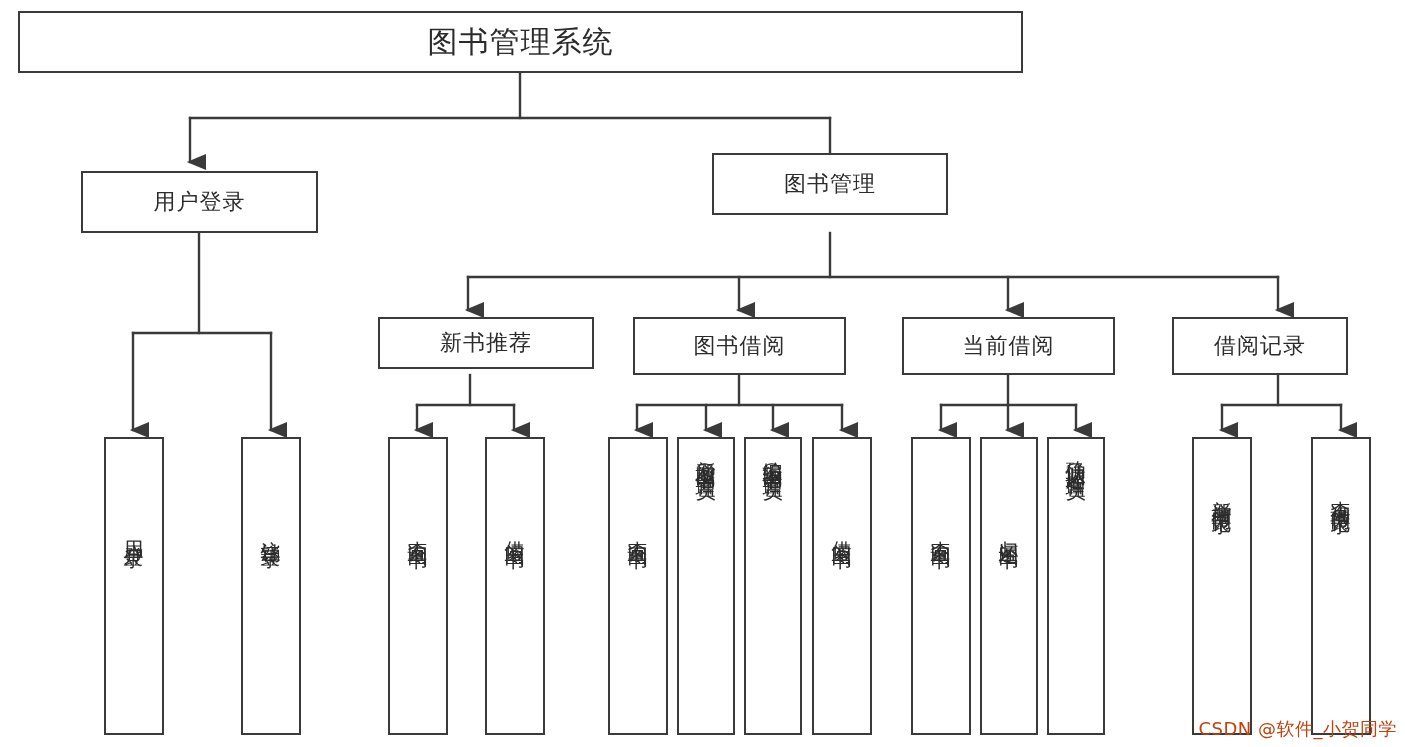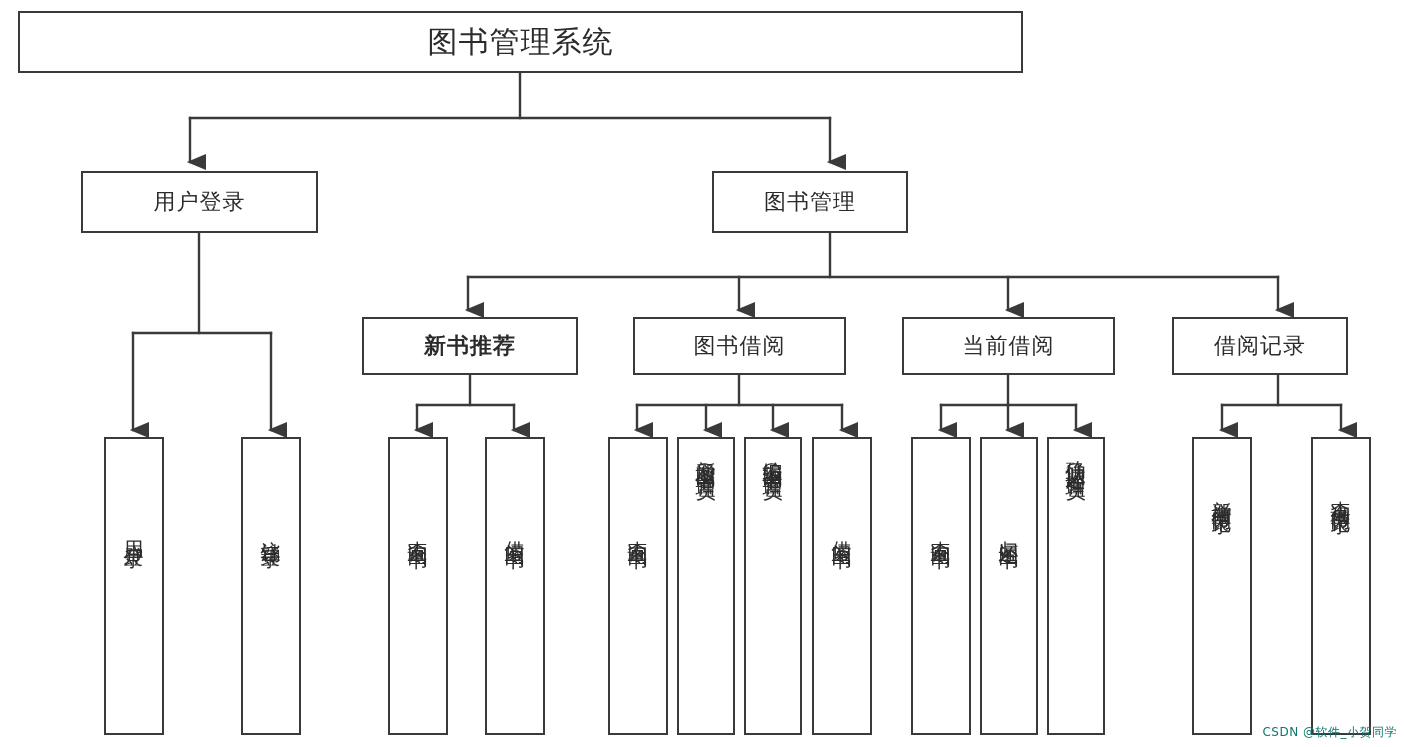--- a/index.html
+++ b/index.html
@@ -41,22 +41,22 @@
     text-orientation:upright;
     font-size:20px;
     letter-spacing:3px;
     line-height:1;
     white-space:nowrap;
   }
 
   .watermark{
     position:absolute;
     right:8px;bottom:6px;
-    font-size:12px;
-    color:#0f766e;
+    font-size:18px;
+    color:#c2410c;
     letter-spacing:0.5px;
     white-space:nowrap;
     pointer-events:none;
   }
 </style>
 </head>
 <body>
 
 <div id="stage">
 
@@ -110,25 +110,25 @@
     </g>
   </svg>
 
   <div class="node h-node title" style="left:18px;top:11px;width:1005px;height:62px;">
     <span class="lbl">图书管理系统</span>
   </div>
 
   <div class="node h-node" style="left:81px;top:171px;width:237px;height:62px;">
     <span class="lbl">用户登录</span>
   </div>
-  <div class="node h-node" style="left:712px;top:171px;width:196px;height:62px;">
+  <div class="node h-node" style="left:712px;top:153px;width:236px;height:62px;">
     <span class="lbl">图书管理</span>
   </div>
 
-  <div class="node h-node" style="left:362px;top:317px;width:216px;height:58px;font-weight:bold;">
+  <div class="node h-node" style="left:378px;top:317px;width:216px;height:52px;">
     <span class="lbl">新书推荐</span>
   </div>
   <div class="node h-node" style="left:633px;top:317px;width:213px;height:58px;">
     <span class="lbl">图书借阅</span>
   </div>
   <div class="node h-node" style="left:902px;top:317px;width:213px;height:58px;">
     <span class="lbl">当前借阅</span>
   </div>
   <div class="node h-node" style="left:1172px;top:317px;width:176px;height:58px;">
     <span class="lbl">借阅记录</span>

